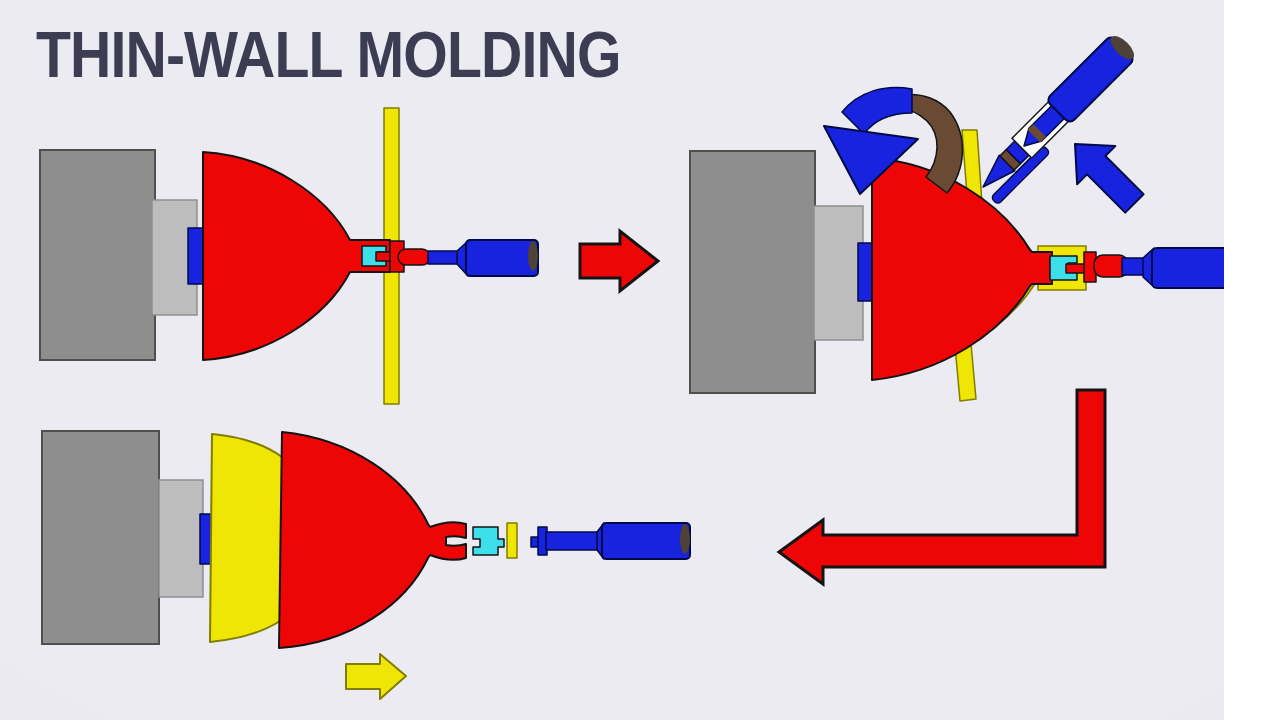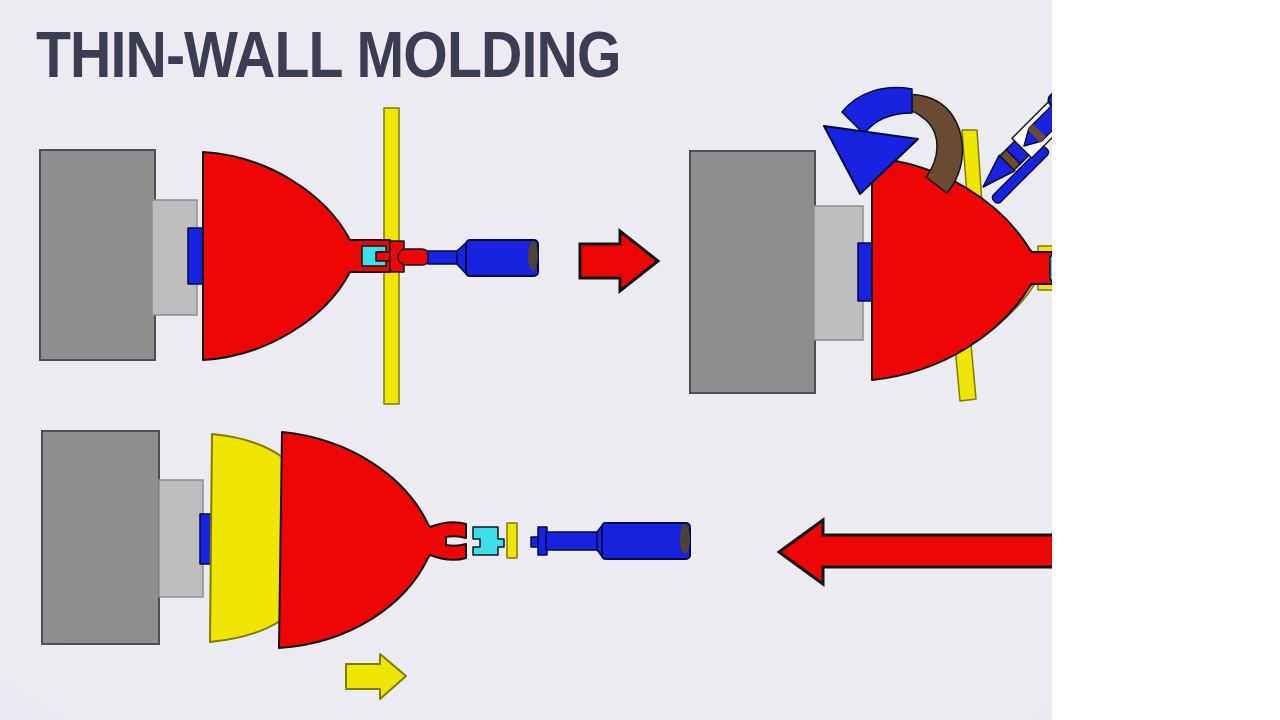--- a/index.html
+++ b/index.html
@@ -1,18 +1,18 @@
 <!DOCTYPE html>
 <html style="--c-background: #ECEBF2; --c-background_edge: #E5E5EE; --c-title: #3C3C52; --c-red: #EE0606; --c-yellow: #F0E606; --c-olive: #827C00; --c-blue: #1823DF; --c-navy: #000A46; --c-cyan: #3CDFEA; --c-gray: #8E8E8E; --c-gray_dark: #4F4F4F; --c-light_gray: #BDBDBD; --c-light_gray_border: #8F8F8F; --c-brown: #6B4A33; --c-cap: #4E4138; --c-outline: #141414; --c-white: #FFFFFF;"><head>
 <meta charset="utf-8">
 <style>
   html,body{margin:0;padding:0;}
   .canvas{
     position:relative;
-    width:1052px;height:720px;
+    width:1224px;height:720px;
     overflow:hidden;
     background:radial-gradient(120% 125% at 52% 40%,
       var(--c-background,#ecebf2) 0%,
       var(--c-background,#ecebf2) 55%,
       var(--c-background_edge,#e5e5ee) 100%);
     font-family:"Liberation Sans","DejaVu Sans",sans-serif;
   }
   .title{
     position:absolute;left:36px;top:22px;margin:0;
     font-size:65px;line-height:1;font-weight:bold;

